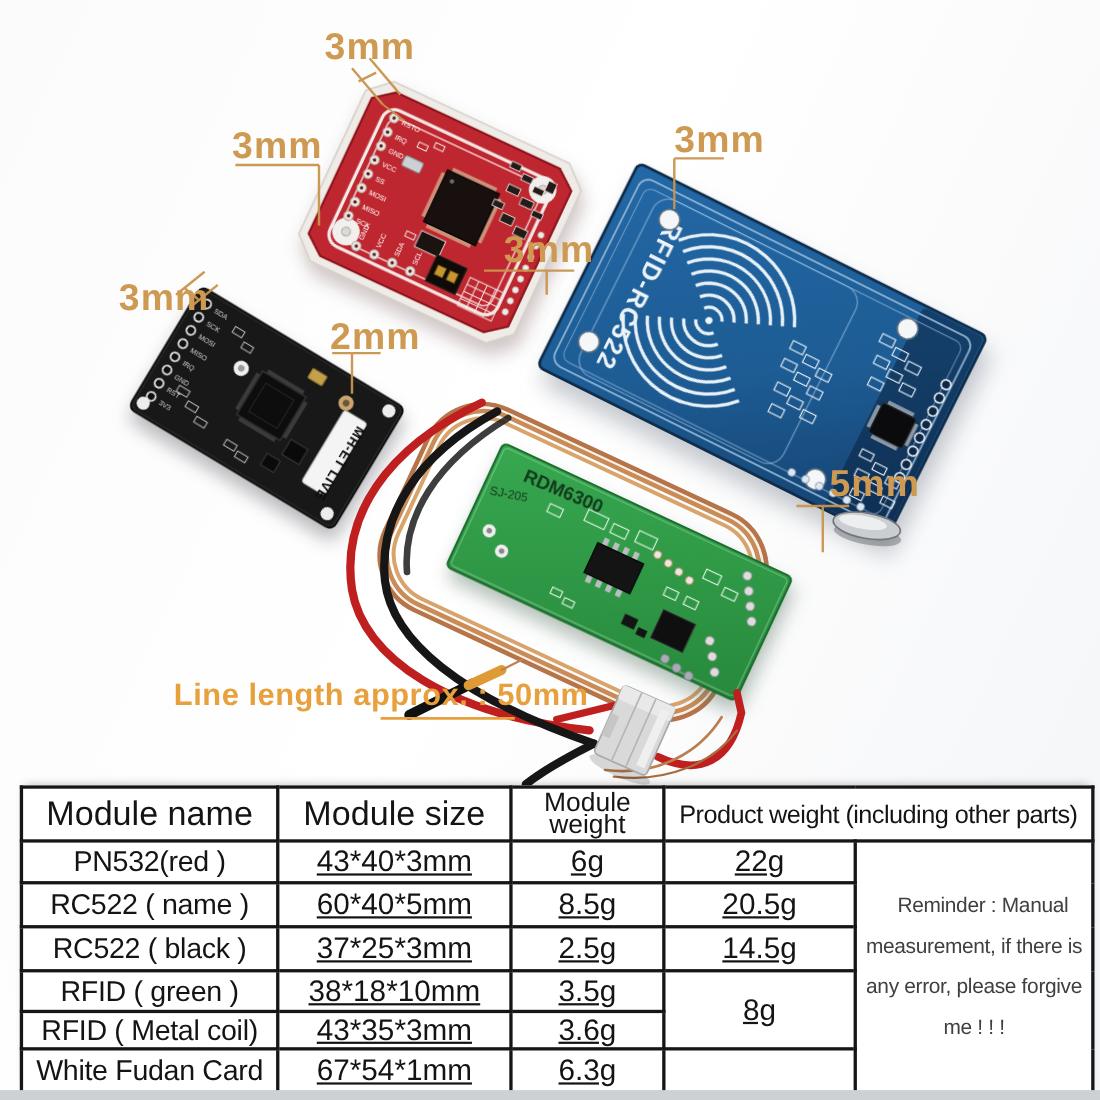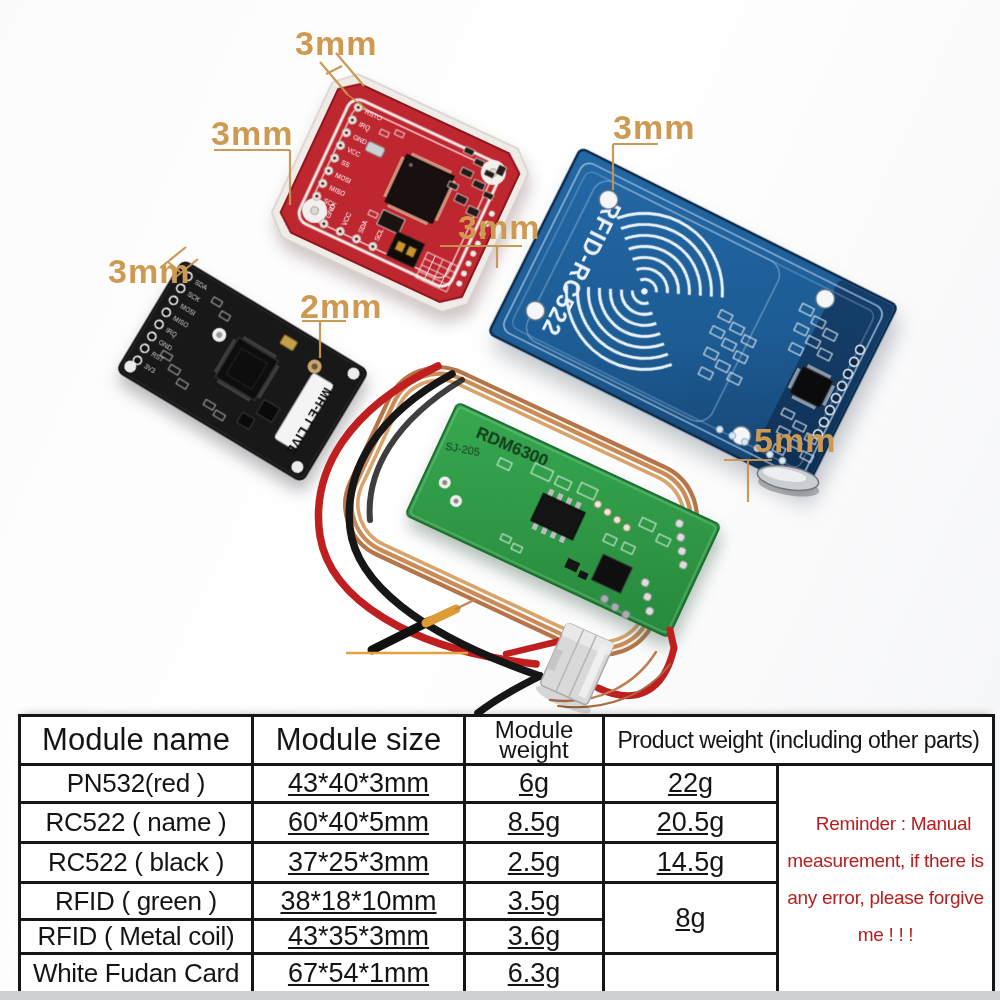--- a/index.html
+++ b/index.html
@@ -19,21 +19,21 @@
     border-collapse:collapse;table-layout:fixed;background:#fff;color:#141414;
     box-shadow:0 3px 0 rgba(0,0,0,.18), 0 -5px 8px -5px rgba(0,0,0,.25);}
   table.spec td, table.spec th{border:3px solid #161616;padding:0;text-align:center;
     overflow:hidden;font-weight:500;}
   th.h-big{font-size:31px;font-weight:600;}
   th.h-small{font-size:24px;line-height:20px;font-weight:700;padding:0 6px;}
   th.h-wide{font-size:23px;font-weight:600;letter-spacing:-.5px;}
   td.c-name{text-align:left;padding-left:10px;font-size:26px;letter-spacing:-.3px;}
   td.c-val{font-size:27px;text-decoration:underline;}
   td.c-reminder{vertical-align:middle;text-align:left;padding-left:8px;
-    color:#b91c1c;font-size:19px;line-height:37px;font-weight:600;letter-spacing:-.3px;}
+    color:#404040;font-size:19px;line-height:37px;font-weight:600;letter-spacing:-.3px;}
   td.c-reminder .rl{display:block;}
   td.c-reminder .rl:first-child{text-indent:16px;}
   .bottom-strip{position:absolute;left:0;top:991px;width:1000px;height:9px;
     background:#cdd1d4;z-index:11;}
 </style>
 </head>
 <body>
 
 <div class="stage">
   <div class="photo">
@@ -411,20 +411,21 @@
       <path d="M346,653 H468" stroke="#E7A03C" stroke-width="2.5" fill="none"></path>
     </svg>
 
     <div class="ann" style="left:295px;top:24px;">3mm</div>
     <div class="ann" style="left:211px;top:114px;">3mm</div>
     <div class="ann" style="left:458px;top:208px;">3mm</div>
     <div class="ann" style="left:613px;top:108px;">3mm</div>
     <div class="ann" style="left:108px;top:252px;">3mm</div>
     <div class="ann" style="left:300px;top:287px;">2mm</div>
     <div class="ann" style="left:738px;top:421px;margin-left:16px;">5mm</div>
+    <div class="ann ann-orange" style="left:158px;top:616px;">Line length approx. : 50mm</div>
   </div>
 
   <table class="spec">
     <colgroup>
       <col style="width:233px">
         <col style="width:212px">
         <col style="width:139px">
       <col style="width:174px">
         <col style="width:216px">
     </colgroup>

